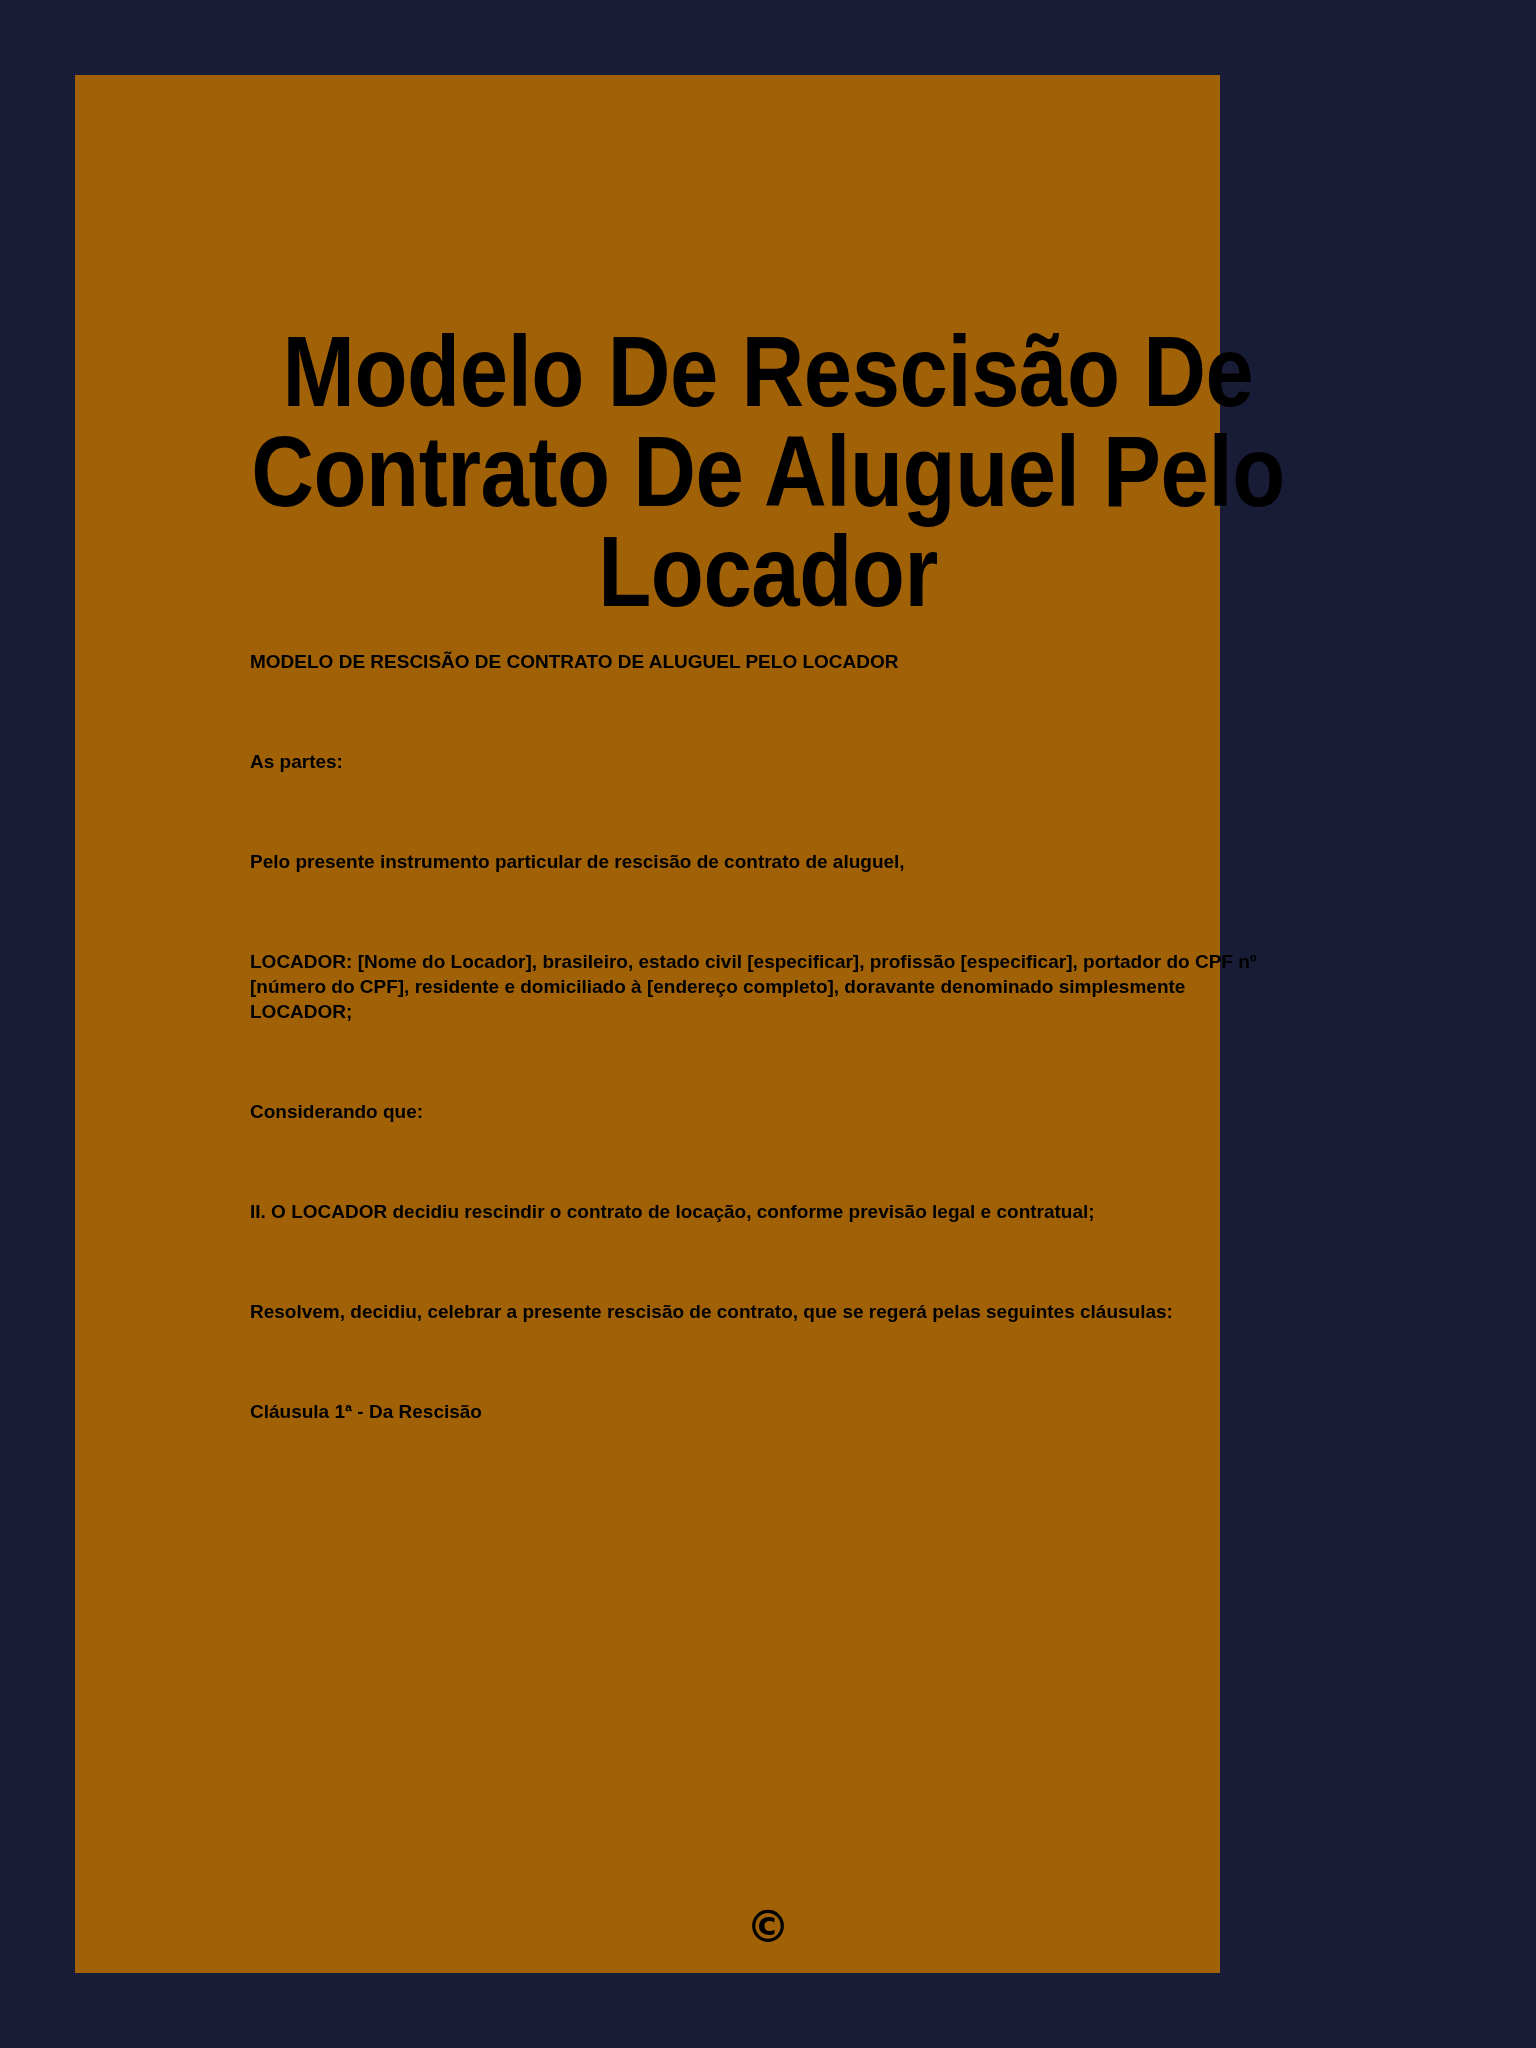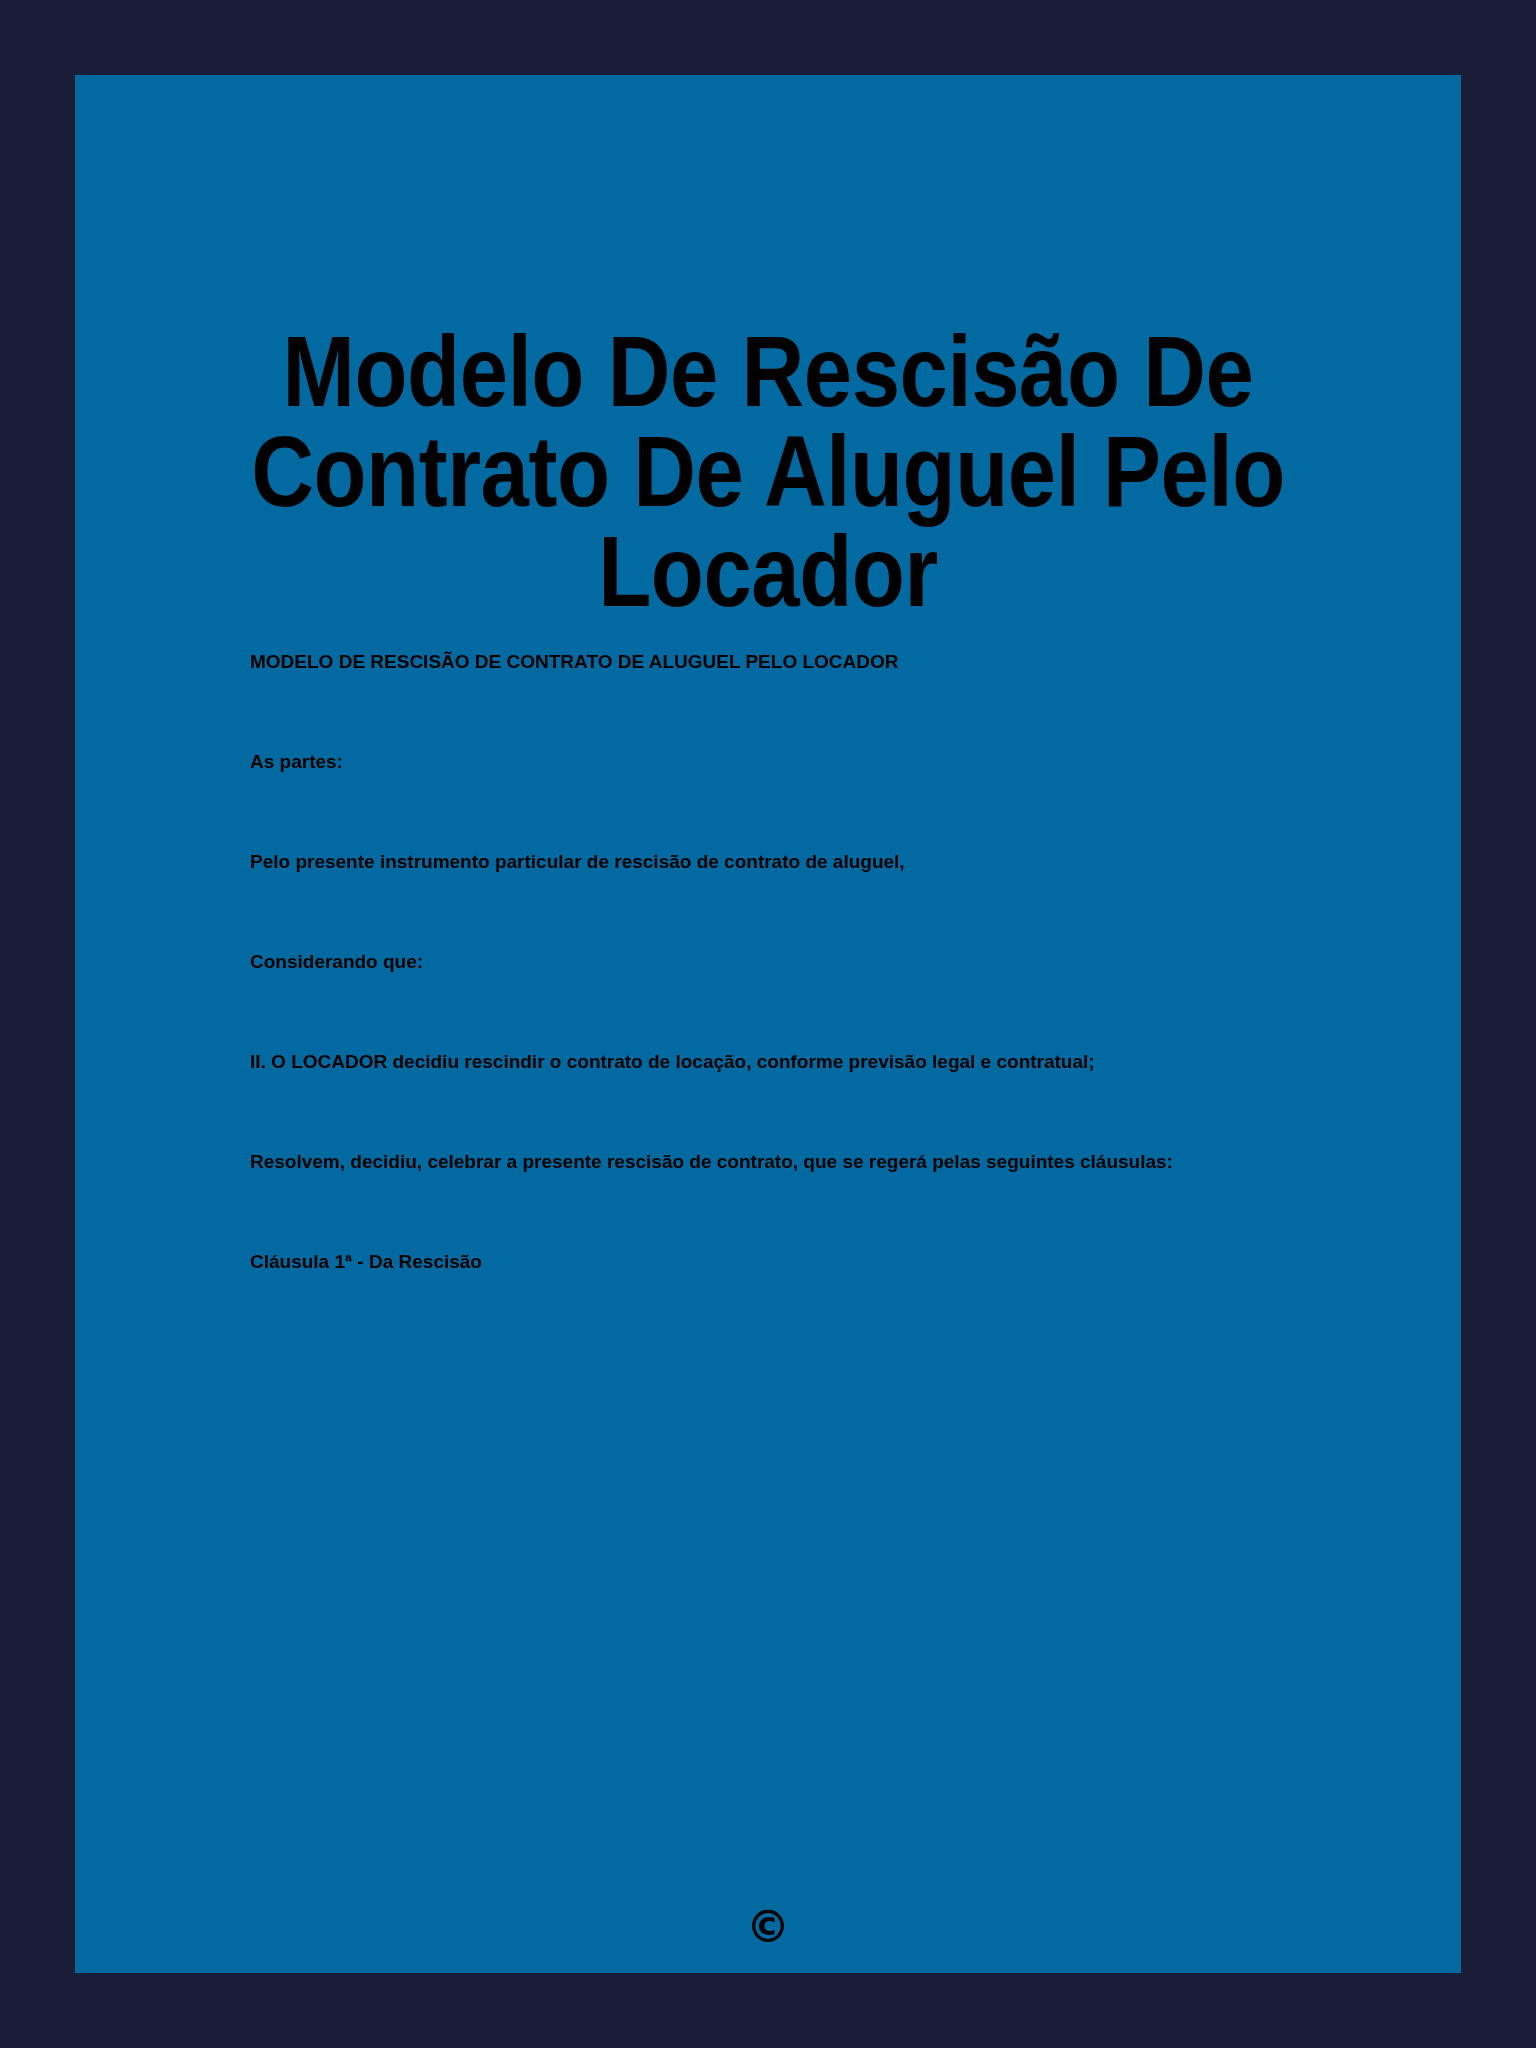--- a/index.html
+++ b/index.html
@@ -12,23 +12,23 @@
       background: #181c37;
       position: relative;
       overflow: hidden;
       font-family: "Liberation Sans", sans-serif;
       color: #000;
     }
     .page {
       position: absolute;
       left: 75px;
       top: 75px;
-      width: 1386px;
+      width: 1145px;
       height: 1898px;
-      background: #0369a1;
+      background: #a16207;
     }
     .title-wrap {
       position: absolute;
       left: 0;
       top: 246px;
       width: 1386px;
       display: flex;
       justify-content: center;
     }
     .title {
@@ -75,20 +75,21 @@
 
 <div class="page">
   <div class="title-wrap">
     <h1 class="title">Modelo De Rescisão De Contrato De Aluguel Pelo Locador</h1>
   </div>
 
   <div class="body">
     <p class="para">MODELO DE RESCISÃO DE CONTRATO DE ALUGUEL PELO LOCADOR</p>
     <p class="para">As partes:</p>
     <p class="para">Pelo presente instrumento particular de rescisão de contrato de aluguel,</p>
+    <p class="para">LOCADOR: [Nome do Locador], brasileiro, estado civil [especificar], profissão [especificar], portador do CPF nº [número do CPF], residente e domiciliado à [endereço completo], doravante denominado simplesmente LOCADOR;</p>
     <p class="para">Considerando que:</p>
     <p class="para">II. O LOCADOR decidiu rescindir o contrato de locação, conforme previsão legal e contratual;</p>
     <p class="para">Resolvem, decidiu, celebrar a presente rescisão de contrato, que se regerá pelas seguintes cláusulas:</p>
     <p class="para heading">Cláusula 1ª - Da Rescisão</p>
   </div>
 
   <div class="copyright">©</div>
 </div>
 
 </body></html>

